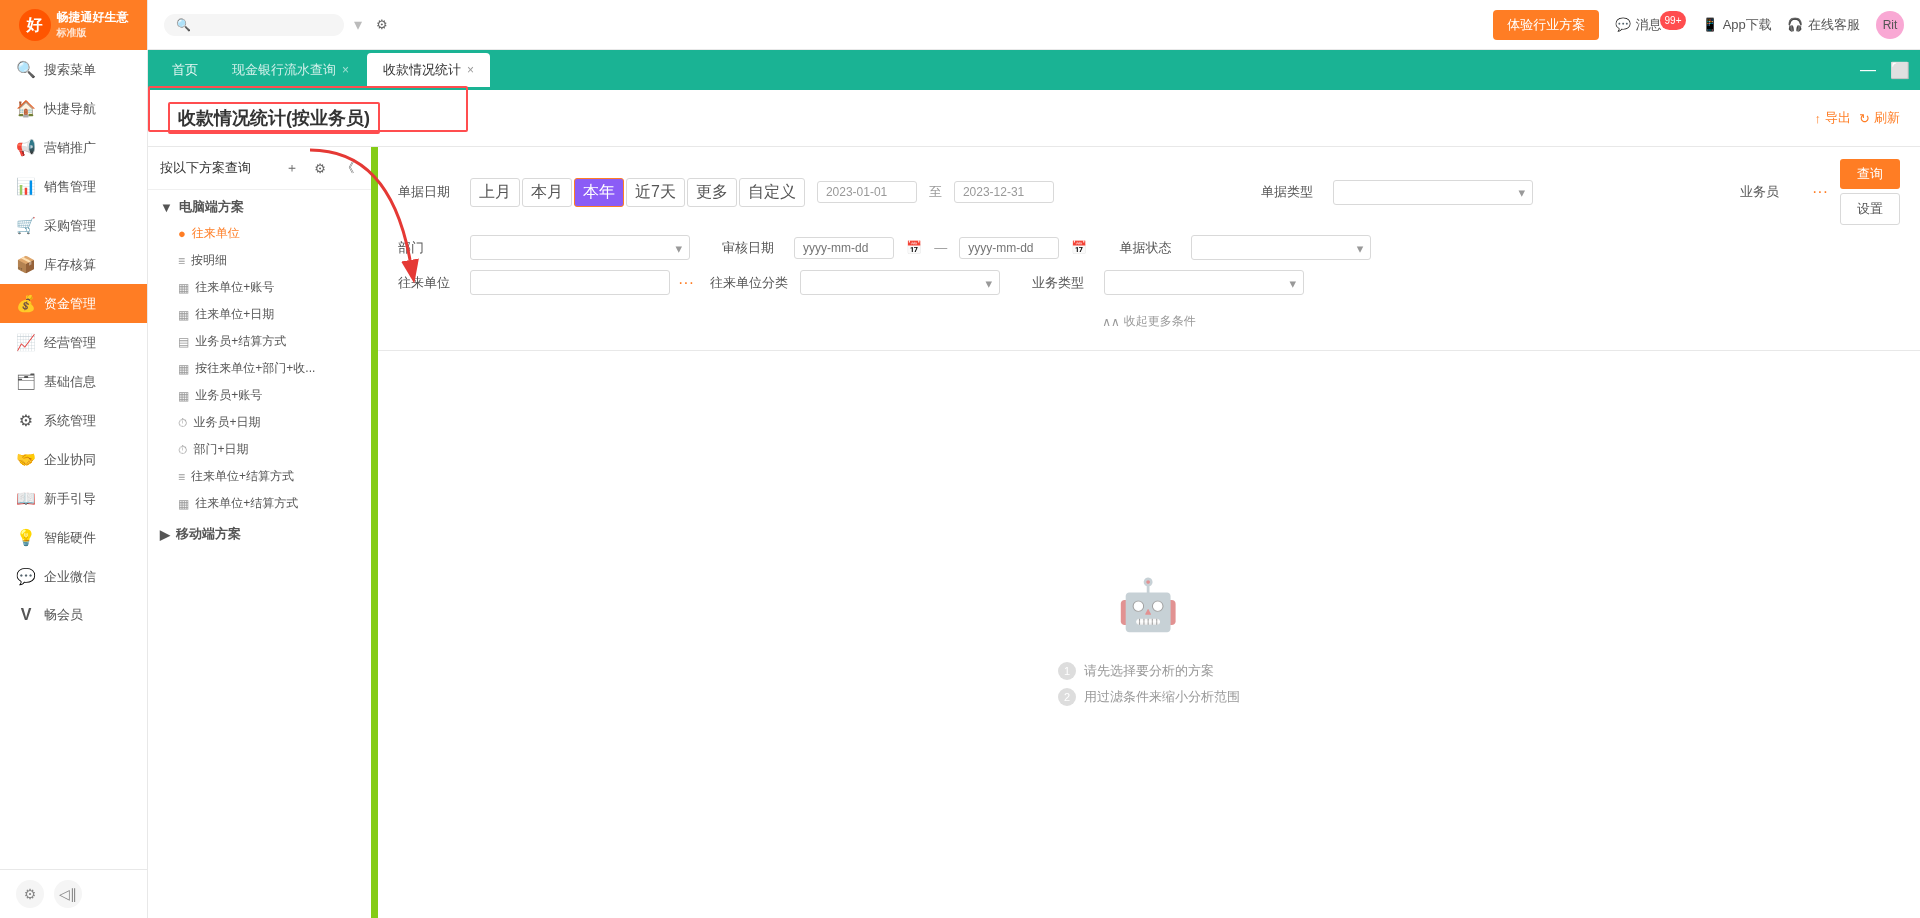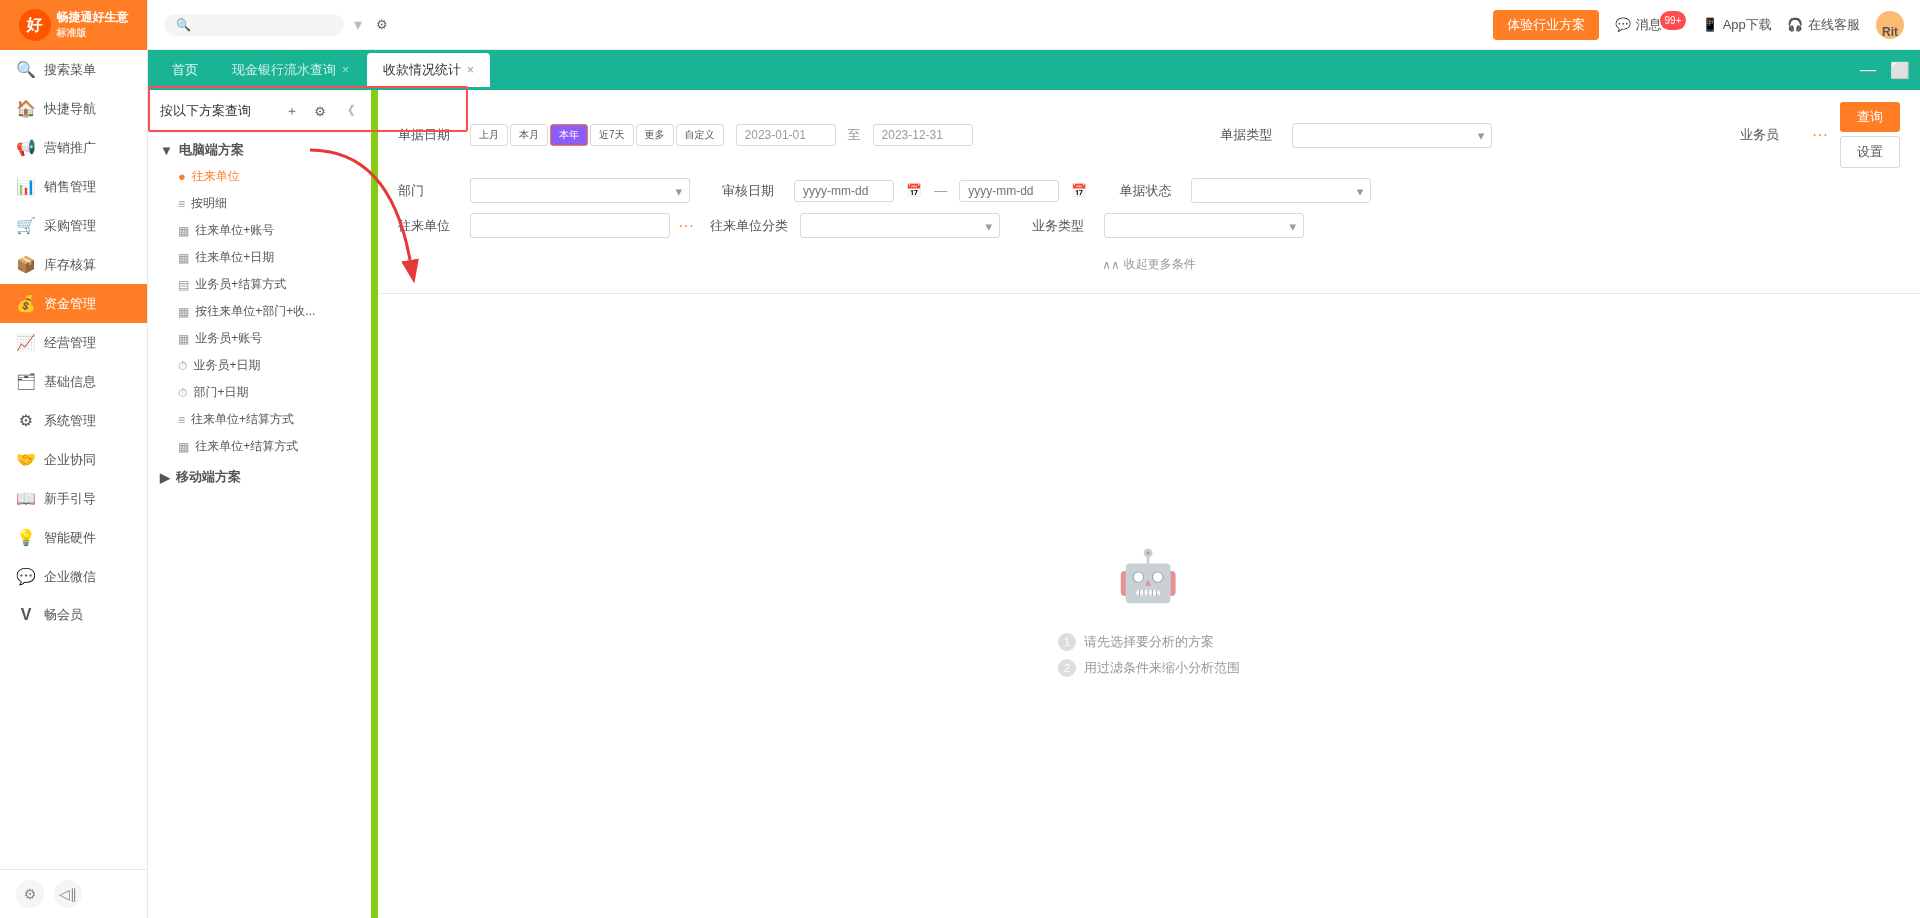--- a/index.html
+++ b/index.html
@@ -264,21 +264,21 @@
     .filter-date-btns {
       display: flex;
       gap: 2px;
       align-items: center;
     }
     .date-btn {
       padding: 3px 8px;
       border: 1px solid #d9d9d9;
       border-radius: 3px;
       cursor: pointer;
-      font-size: 10px;
+      font-size: 16px;
       color: #555;
       background: white;
     }
     .date-btn.active { background: #8b5cf6; color: white; border-color: #ff7d24; }
     .date-input {
       border: 1px solid #d9d9d9;
       border-radius: 3px;
       padding: 3px 8px;
       font-size: 12px;
       color: #999;
@@ -510,21 +510,21 @@
       </div>
       <div class="topbar-icon-item">
         <span>📱</span>
         <span>App下载</span>
       </div>
       <div class="topbar-icon-item">
         <span>🎧</span>
         <span>在线客服</span>
       </div>
       <div class="topbar-icon-item">
-        <div style="width:28px;height:28px;border-radius:50%;background:#fdba74;display:flex;align-items:flex-end;justify-content:center;font-size:12px;font-weight:bold;">
+        <div style="width:28px;height:28px;border-radius:50%;background:#f9a8d4;display:flex;align-items:center;justify-content:center;font-size:12px;">
           <span>Rit</span>
         </div>
       </div>
     </div>
   </div>
 
   <div class="tabbar">
     <div class="tab tab-home">
       <span>首页</span>
     </div>
@@ -535,20 +535,33 @@
     <div class="tab active">
       <span>收款情况统计</span>
       <span class="tab-close">×</span>
     </div>
     <div class="tabbar-right">
       <div class="tabbar-right-btn">—</div>
       <div class="tabbar-right-btn">⬜</div>
     </div>
   </div>
 
+  <div class="page-header">
+    <span class="page-title">收款情况统计(按业务员)</span>
+    <div class="page-actions">
+      <div class="action-btn">
+        <span>↑</span>
+        <span>导出</span>
+      </div>
+      <div class="action-btn">
+        <span>↻</span>
+        <span>刷新</span>
+      </div>
+    </div>
+  </div>
 
   <div class="content">
 
     <div class="left-panel">
       <div class="left-panel-header">
         <span>按以下方案查询</span>
         <div class="left-panel-header-actions">
           <div class="icon-btn">
             <span>＋</span>
           </div>

